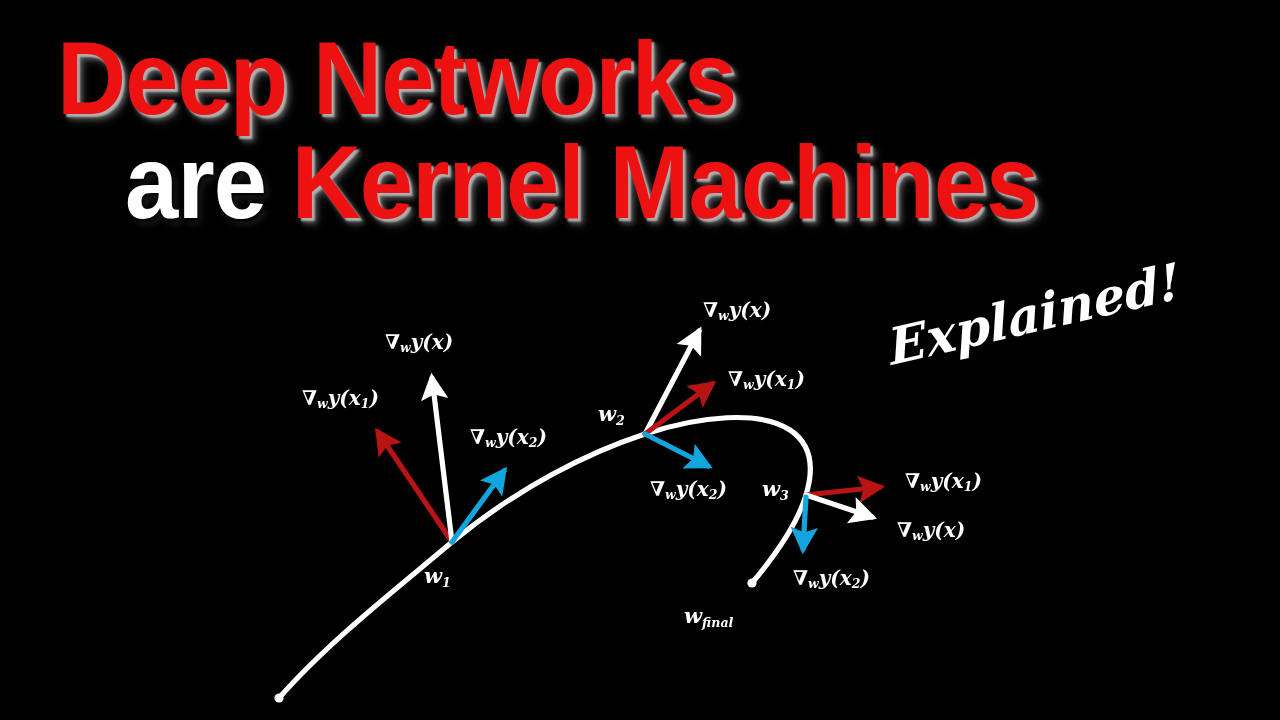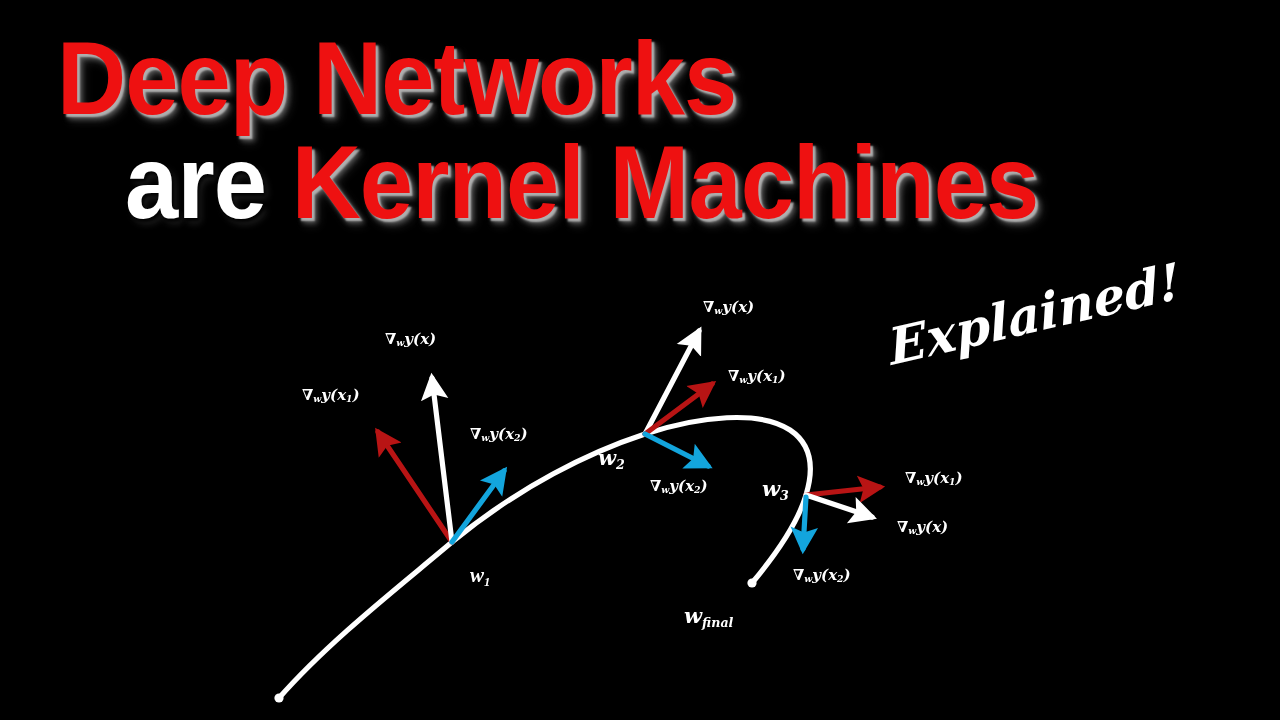--- a/index.html
+++ b/index.html
@@ -82,21 +82,21 @@
     height: 720px;
   }
 
   
   .mlabel {
     position: absolute;
     color: #ffffff;
     font-family: "DejaVu Serif", serif;
     font-weight: bold;
     font-style: italic;
-    font-size: 15px;
+    font-size: 20px;
     white-space: nowrap;
     user-select: none;
     letter-spacing: 0px;
   }
   .mlabel sub {
     font-size: 0.62em;
     vertical-align: -0.25em;
     font-style: italic;
   }
   .wlabel {
@@ -172,37 +172,37 @@
   </div>
 
   <div class="mlabel" style="left:385px; top:330px;">
     <span class="nab">∇</span><sub>w</sub><span>y(x)</span>
   </div>
 
   <div class="mlabel" style="left:470px; top:425px;">
     <span class="nab">∇</span><sub>w</sub><span>y(x</span><sub>2</sub><span>)</span>
   </div>
 
-  <div class="wlabel" style="left:470px; top:563px;font-family:Liberation Serif, serif;">
+  <div class="wlabel" style="left:424px; top:563px;">
     <span>w</span><sub>1</sub>
   </div>
 
   <div class="mlabel" style="left:703px; top:298px;">
     <span class="nab">∇</span><sub>w</sub><span>y(x)</span>
   </div>
 
   <div class="mlabel" style="left:728px; top:367px;">
     <span class="nab">∇</span><sub>w</sub><span>y(x</span><sub>1</sub><span>)</span>
   </div>
 
   <div class="mlabel" style="left:650px; top:477px;">
     <span class="nab">∇</span><sub>w</sub><span>y(x</span><sub>2</sub><span>)</span>
   </div>
 
-  <div class="wlabel" style="left:598px; top:401px;margin-top:44px;">
+  <div class="wlabel" style="left:598px; top:401px;">
     <span>w</span><sub>2</sub>
   </div>
 
   <div class="mlabel" style="left:905px; top:469px;">
     <span class="nab">∇</span><sub>w</sub><span>y(x</span><sub>1</sub><span>)</span>
   </div>
 
   <div class="mlabel" style="left:897px; top:518px;">
     <span class="nab">∇</span><sub>w</sub><span>y(x)</span>
   </div>

